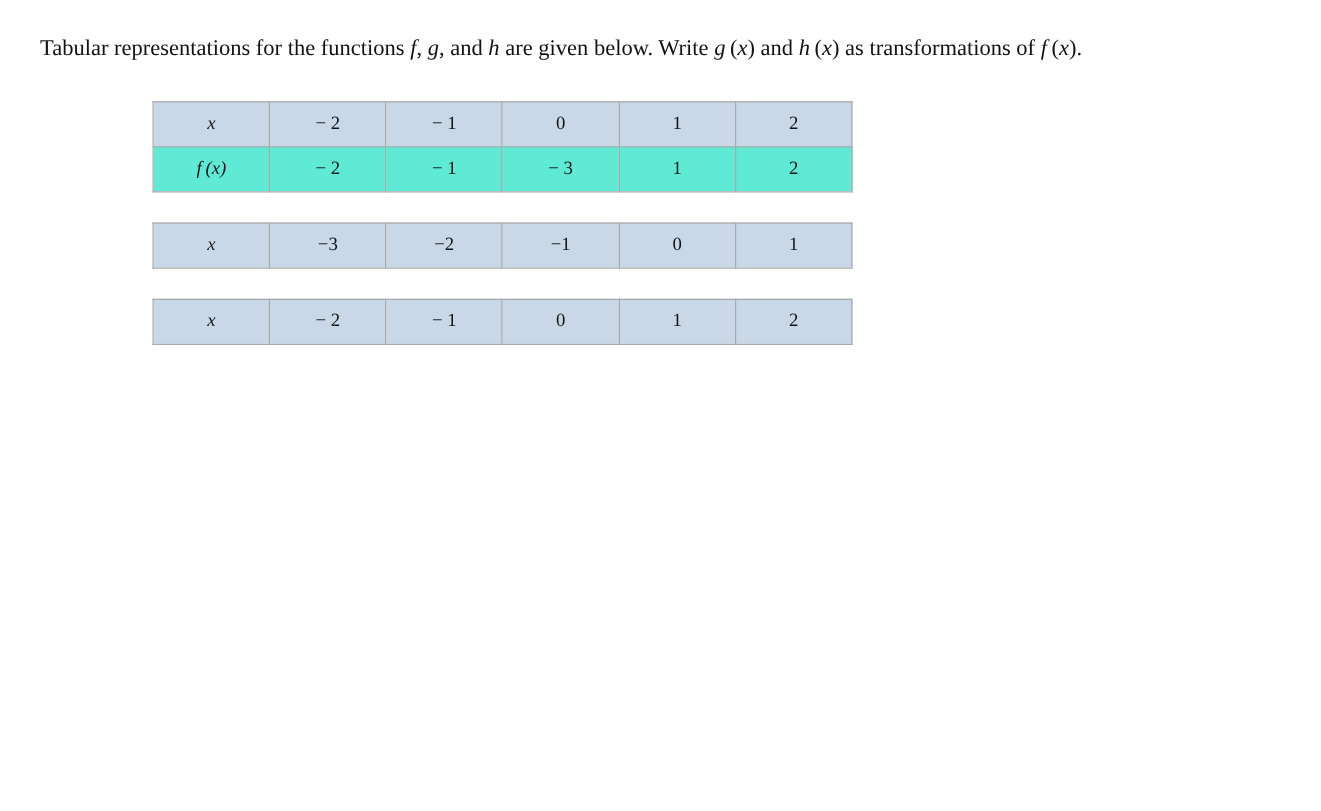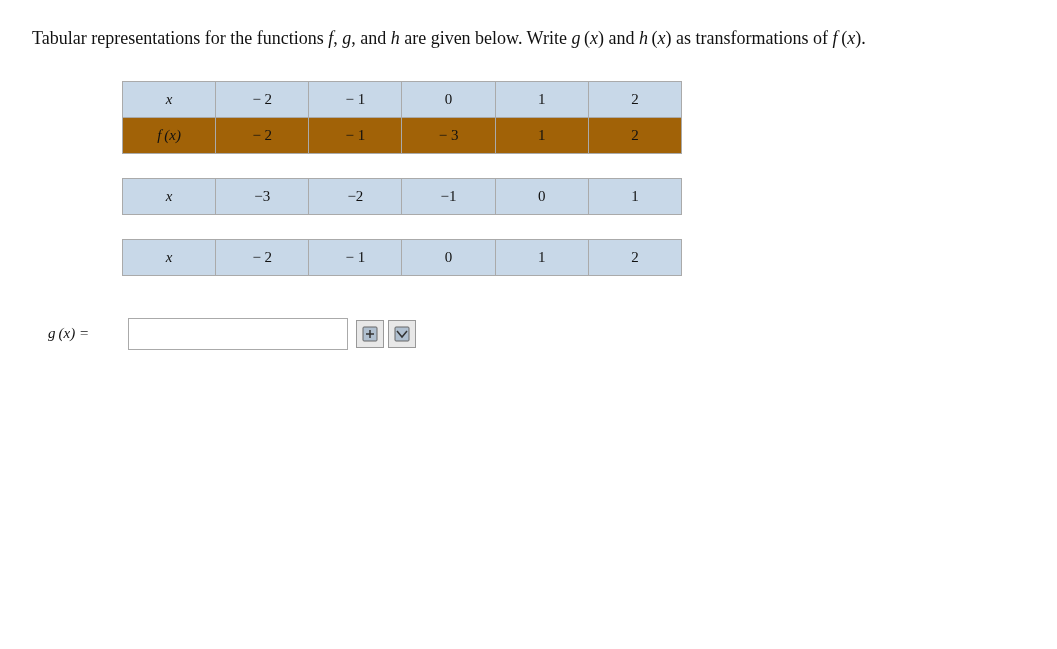--- a/index.html
+++ b/index.html
@@ -42,21 +42,21 @@
       font-size: 15px;
       min-width: 80px;
       height: 36px;
     }
     
     .blue-row td {
       background-color: #c8d8e8;
     }
     
     .light-row td {
-      background-color: #a16207;
+      background-color: #5eead4;
       margin-top: 33px;
     }
     .label-col {
       font-style: italic;
       text-align: center;
     }
     .answer-section {
       margin-left: 16px;
       margin-top: 10px;
     }
@@ -157,34 +157,15 @@
         <td>2</td>
       </tr>
     </tbody>
       </table>
   </div>
 
 </div>
 
 <div class="answer-section">
 
-  <div class="answer-row">
-    <span class="answer-label"><em>g</em> (<em>x</em>) =</span>
-    <input type="text" class="answer-input" value="" style="">
-    <div class="input-icons">
-      <div class="icon-btn">
-        <svg width="16" height="16" viewBox="0 0 16 16">
-          <rect x="1" y="1" width="14" height="14" rx="1" fill="#b0c0d0" stroke="#666" stroke-width="1"></rect>
-          <line x1="8" y1="4" x2="8" y2="12" stroke="#333" stroke-width="1.5"></line>
-          <line x1="4" y1="8" x2="12" y2="8" stroke="#333" stroke-width="1.5"></line>
-        </svg>
-      </div>
-      <div class="icon-btn">
-        <svg width="16" height="16" viewBox="0 0 16 16">
-          <rect x="1" y="1" width="14" height="14" rx="1" fill="#b0c0d0" stroke="#666" stroke-width="1"></rect>
-          <path d="M3 5 L8 11 L13 5" fill="none" stroke="#333" stroke-width="1.5"></path>
-        </svg>
-      </div>
-    </div>
-  </div>
 
 
 </div>
 
 </body></html>

